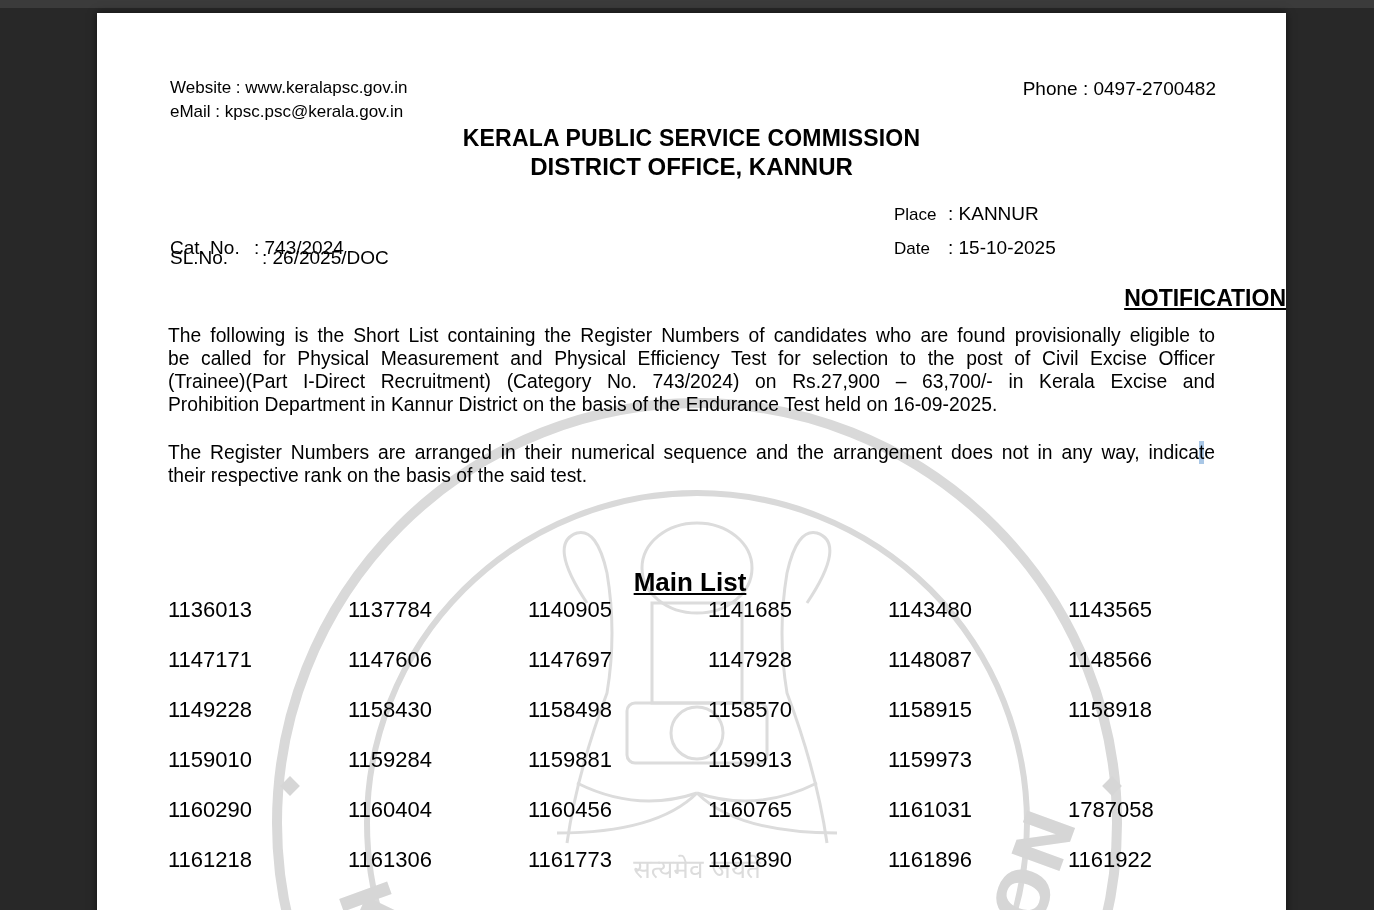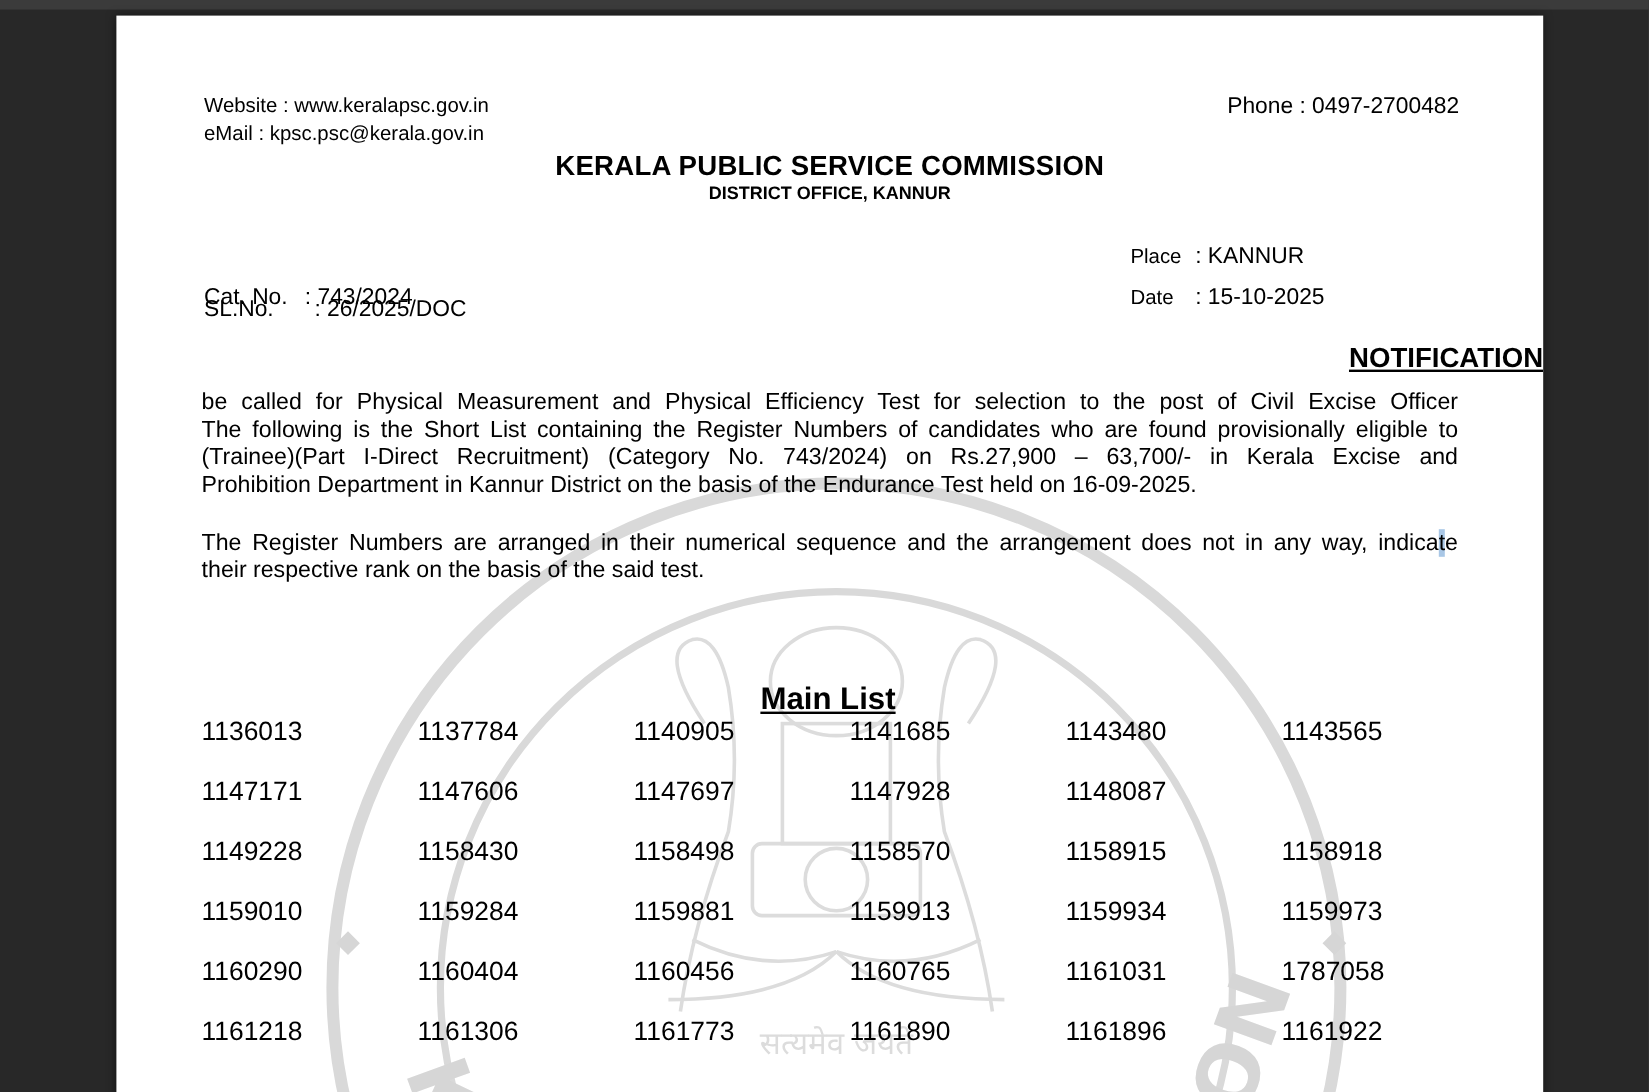--- a/index.html
+++ b/index.html
@@ -46,25 +46,25 @@
       font-weight: bold;
       font-size: 23px;
       letter-spacing: 0.2px;
     }
     .title-sub {
       position: absolute;
       left: 0; width: 1189px;
       top: 140px;
       text-align: center;
       font-weight: bold;
-      font-size: 15px;
+      font-size: 24px;
     }
     .meta { font-size: 19px; }
     .meta-label { display: inline-block; }
-    .meta-small-label { font-size: 17px; margin-left: 48px; }
+    .meta-small-label { font-size: 17px; }
     .heading-notif {
       position: absolute;
       left: 0; width: 1189px;
       top: 272px;
       text-align: right;
       font-weight: bold;
       font-size: 23px;
       text-decoration: underline;
     }
     .para {
@@ -157,22 +157,22 @@
   <div class="abs meta" style="left:797px; top:190px;">
     <span class="meta-label meta-small-label" style="width:54px;">Place</span><span>: KANNUR</span>
   </div>
   <div class="abs meta" style="left:797px; top:224px;">
     <span class="meta-label meta-small-label" style="width:54px;">Date</span><span>: 15-10-2025</span>
   </div>
 
   <div class="heading-notif">NOTIFICATION</div>
 
   <div class="para" style="top:311px;">
+    <span class="line">The following is the Short List containing the Register Numbers of candidates who are found provisionally eligible to</span>
     <span class="line">be called for Physical Measurement and Physical Efficiency Test for selection to the post of Civil Excise Officer</span>
-    <span class="line">The following is the Short List containing the Register Numbers of candidates who are found provisionally eligible to</span>
     <span class="line">(Trainee)(Part I-Direct Recruitment) (Category No. 743/2024) on Rs.27,900 – 63,700/- in Kerala Excise and</span>
     <span class="line last">Prohibition Department in Kannur District on the basis of the Endurance Test held on 16-09-2025.</span>
   </div>
 
   <div class="para" style="top:428px;">
     <span class="line"><span>The Register Numbers are arranged in their numerical sequence and the arrangement does not in any way, indica</span><span class="selection-caret">t</span><span>e</span></span>
     <span class="line last">their respective rank on the basis of the said test.</span>
   </div>
 
   <div class="heading-main-list">Main List</div>
@@ -185,35 +185,35 @@
       <div class="cell">1141685</div>
       <div class="cell">1143480</div>
       <div class="cell">1143565</div>
     </div>
     <div class="grid-row">
       <div class="cell">1147171</div>
       <div class="cell">1147606</div>
       <div class="cell">1147697</div>
       <div class="cell">1147928</div>
       <div class="cell">1148087</div>
+      <div class="cell">1148566</div>
     </div>
     <div class="grid-row">
       <div class="cell">1149228</div>
       <div class="cell">1158430</div>
       <div class="cell">1158498</div>
       <div class="cell">1158570</div>
       <div class="cell">1158915</div>
       <div class="cell">1158918</div>
     </div>
     <div class="grid-row">
       <div class="cell">1159010</div>
       <div class="cell">1159284</div>
       <div class="cell">1159881</div>
       <div class="cell">1159913</div>
-      <div class="cell">1159934</div>
       <div class="cell">1159973</div>
     </div>
     <div class="grid-row">
       <div class="cell">1160290</div>
       <div class="cell">1160404</div>
       <div class="cell">1160456</div>
       <div class="cell">1160765</div>
       <div class="cell">1161031</div>
       <div class="cell">1787058</div>
     </div>

